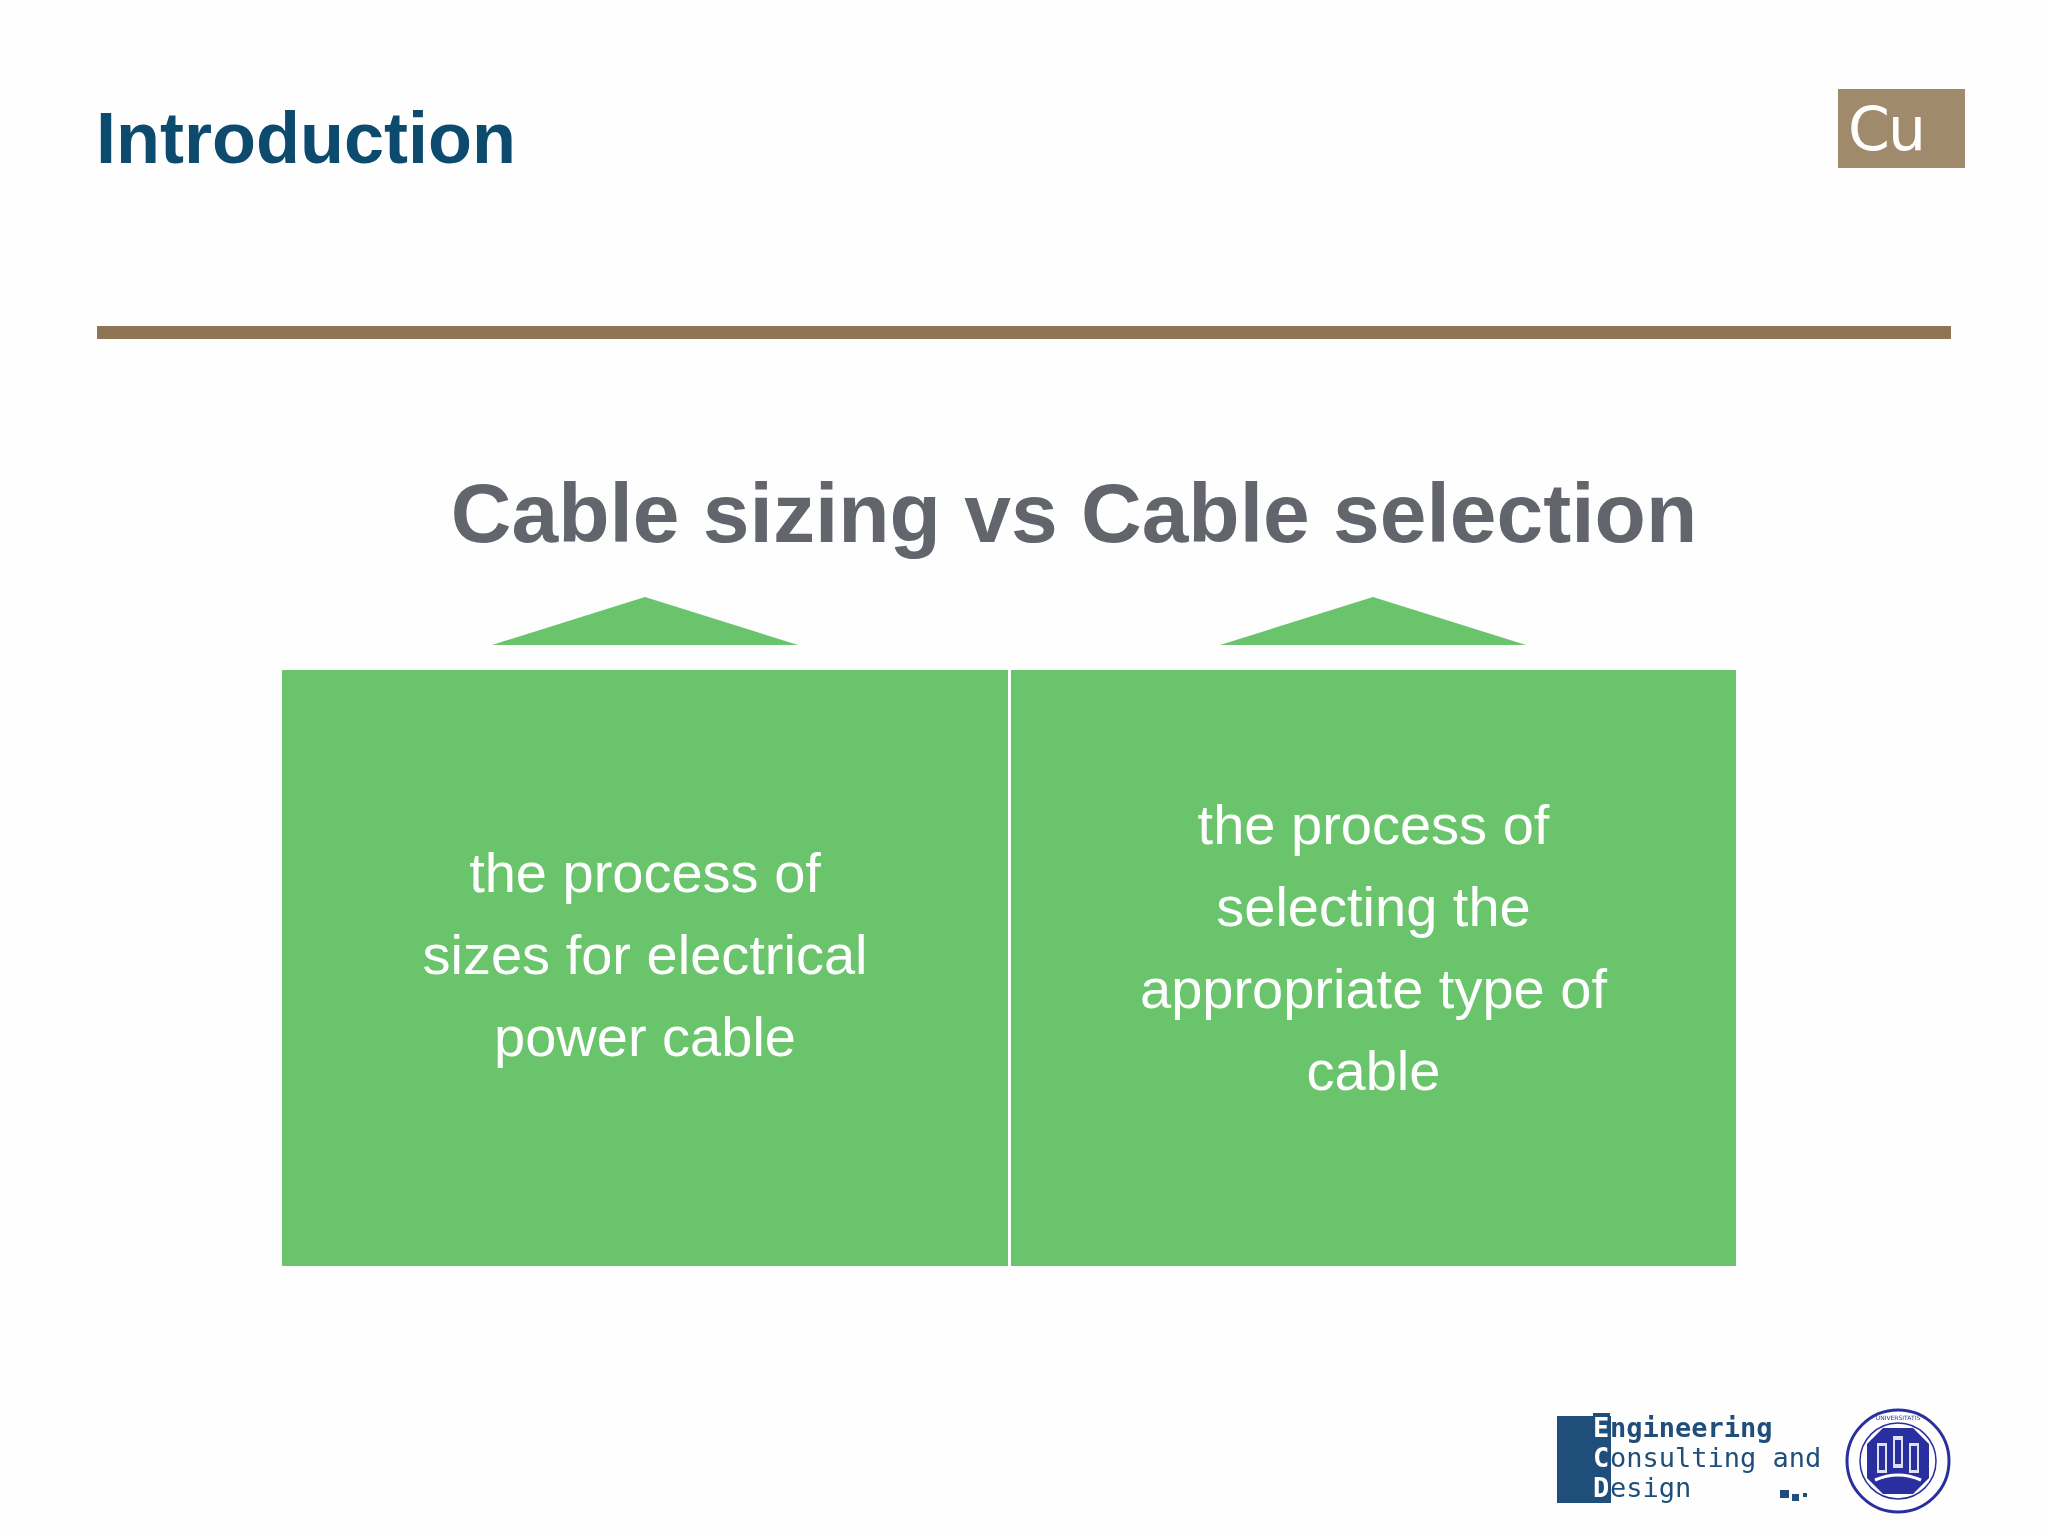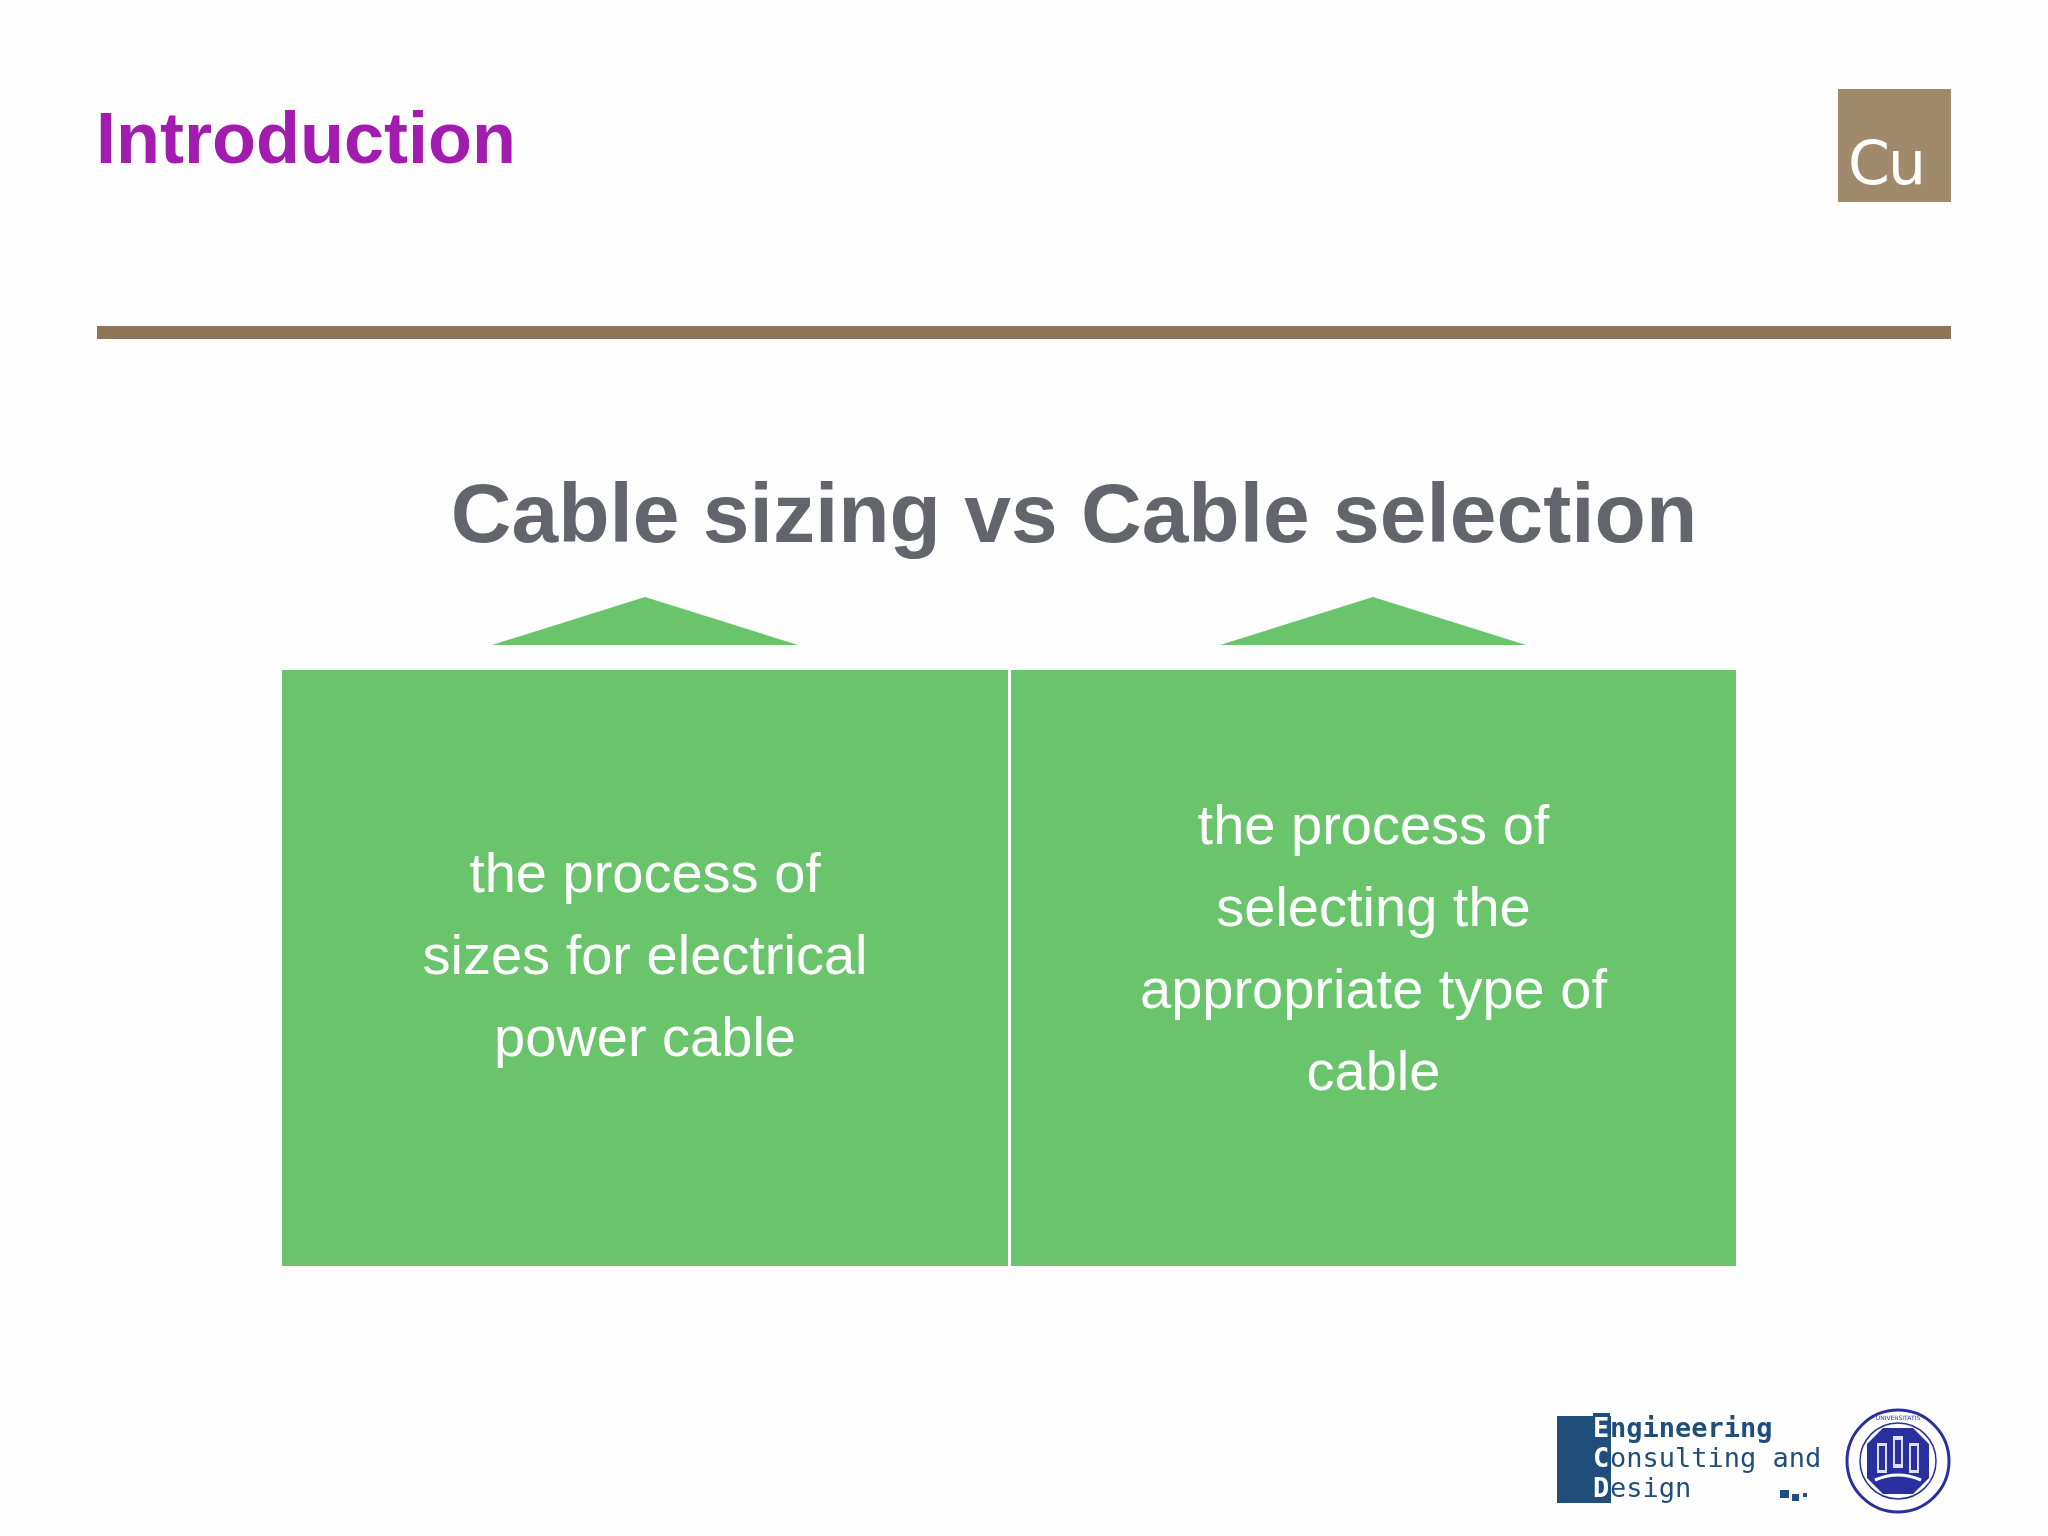--- a/index.html
+++ b/index.html
@@ -3,26 +3,27 @@
 <meta charset="utf-8">
 <style>
   html, body { margin: 0; padding: 0; }
   body {
     width: 2048px; height: 1536px; position: relative; overflow: hidden;
     background: #fefefe;
     font-family: "Liberation Sans", sans-serif;
   }
   .slide-title {
     position: absolute; left: 96px; top: 98px;
-    font-size: 72px; font-weight: bold; color: #a21caf;
+    font-size: 72px; font-weight: bold; color: #0c4a6e;
     line-height: 80px; letter-spacing: 0px;
   }
   .cu-badge {
-    position: absolute; left: 1838px; top: 89px; width: 113px; height: 113px;
+    position: absolute; left: 1838px; top: 89px; width: 113px; height: 79px;
     background: #a08a6c;
+    padding-left: 14px;
   }
   .cu-badge span {
     position: absolute; left: 10px; bottom: 4px;
     color: #ffffff; font-family: "DejaVu Sans", sans-serif;
     font-size: 60px; line-height: 70px; font-weight: normal;
     letter-spacing: -2px;
   }
   .title-rule {
     position: absolute; left: 97px; top: 326px; width: 1854px; height: 13px;
     background: #8f7556;

